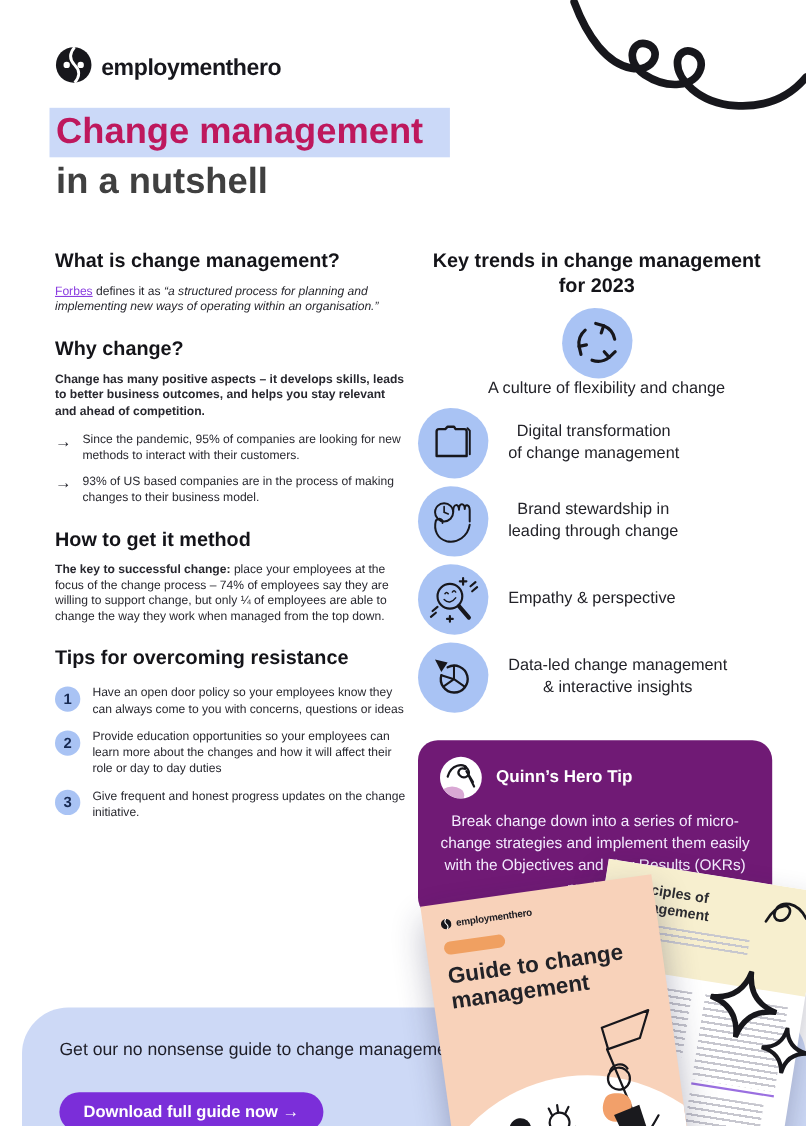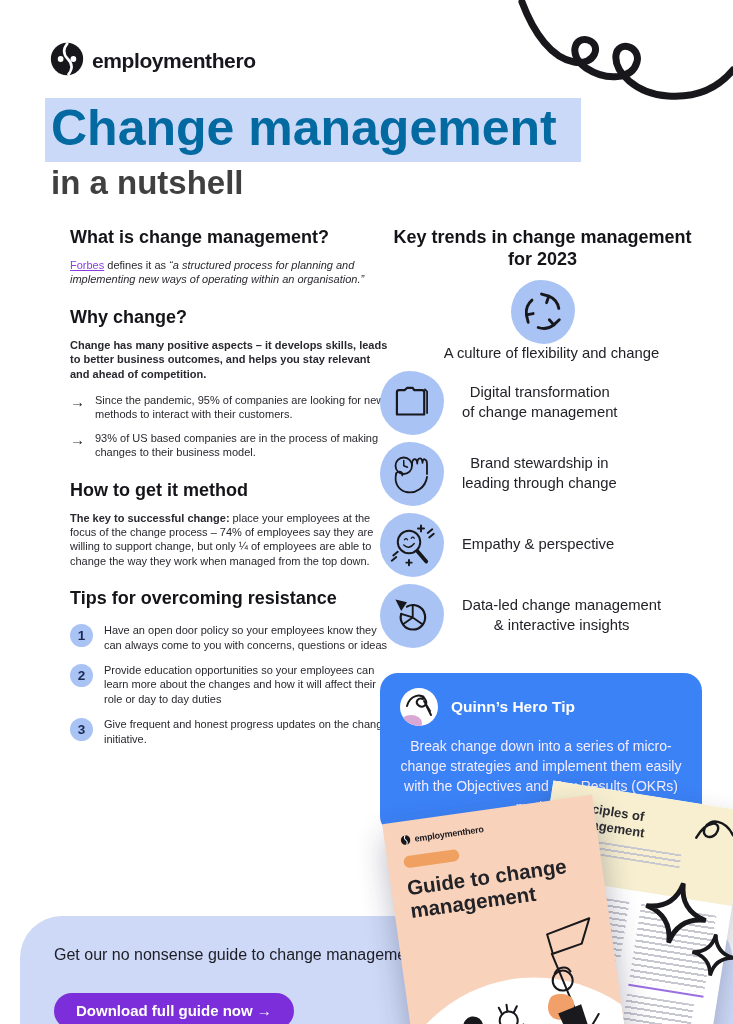--- a/index.html
+++ b/index.html
@@ -7,25 +7,25 @@
   body { font-family:"Liberation Sans", sans-serif; background:#ffffff; color:#26262e; position:relative; }
   .page { position:relative; width:733px; height:1024px; background:#fff; overflow:hidden; }
 
   
   .brand { position:absolute; left:50px; top:42px; display:flex; align-items:center; gap:8px; z-index:4; }
   .brand-word { font-size:21px; font-weight:700; letter-spacing:-0.4px; color:#17171d; }
   .squiggle { position:absolute; right:0; top:0; z-index:1; }
 
   
   .title-wrap { position:absolute; left:45px; top:98px; z-index:2; }
-  .title-line1 { display:inline-block; background:#cbd9f8; font-size:50px; font-weight:700; color:#0369a1; padding:3px 24px 6px 6px; line-height:1.1; }
+  .title-line1 { display:inline-block; background:#cbd9f8; font-size:33px; font-weight:700; color:#be185d; padding:3px 24px 6px 6px; line-height:1.1; }
   .title-line2 { font-size:33px; font-weight:700; color:#404040; padding-left:6px; margin-top:3px; line-height:1.1; }
 
   
-  .col-left  { position:absolute; left:50px;  top:222px; width:322px; z-index:2;margin-left:20px; }
+  .col-left  { position:absolute; left:50px;  top:222px; width:322px; z-index:2; }
   .col-right { position:absolute; left:380px; top:222px; width:325px; z-index:2;text-align:center; }
 
   h2 { font-size:18px; font-weight:700; color:#141419; margin:20px 0 9px; line-height:1.22; white-space:pre-line; }
   .col-left h2:first-child, .col-right h2:first-child { margin-top:5px; }
   p, .li-text { font-size:11px; line-height:1.31; color:#28282f; }
   p { margin-bottom:5px; }
   .link { color:#8a3de0; text-decoration:underline; font-weight:400; cursor:pointer; }
   .quote { font-style:italic; }
   .bold { font-weight:700; }
 
@@ -40,21 +40,21 @@
 
   
   .trend { display:flex; align-items:center; margin-bottom:7px; }
   .trend:first-of-type { margin-top:7px;flex-direction:column; }
   .blob { flex:0 0 auto; width:64px; height:64px; background:#a9c3f4;
           border-radius:46% 54% 48% 52% / 50% 46% 54% 50%;
           display:flex; align-items:center; justify-content:center; }
   .trend-label { margin-left:18px; font-size:14.8px; line-height:1.35; color:#222228; white-space:pre-line; }
 
   
-  .tip-card { margin-top:25px; width:322px; background:#3b82f6; border-radius:18px; padding:15px 20px 17px; }
+  .tip-card { margin-top:25px; width:322px; background:#701a75; border-radius:18px; padding:15px 20px 17px; }
   .tip-head { display:flex; align-items:center; gap:13px; }
   .tip-avatar { width:38px; height:38px; border-radius:50%; background:#ffffff; overflow:hidden; flex:0 0 auto; }
   .tip-title { color:#ffffff; font-size:15.5px; font-weight:700; }
   .tip-body { margin-top:10px; color:#f4ecff; font-size:14px; line-height:1.45; }
 
   
   .preview { position:absolute; left:390px; top:782px; width:343px; height:242px; z-index:3; }
   .page-back { position:absolute; left:138px; top:12px; width:196px; height:310px; background:#ffffff;
                transform:rotate(9deg); box-shadow:0 14px 28px rgba(35,35,70,.30); overflow:hidden; }
   .back-header { height:96px; background:#f7efcf; padding:14px 14px 0 18px; position:relative; }

